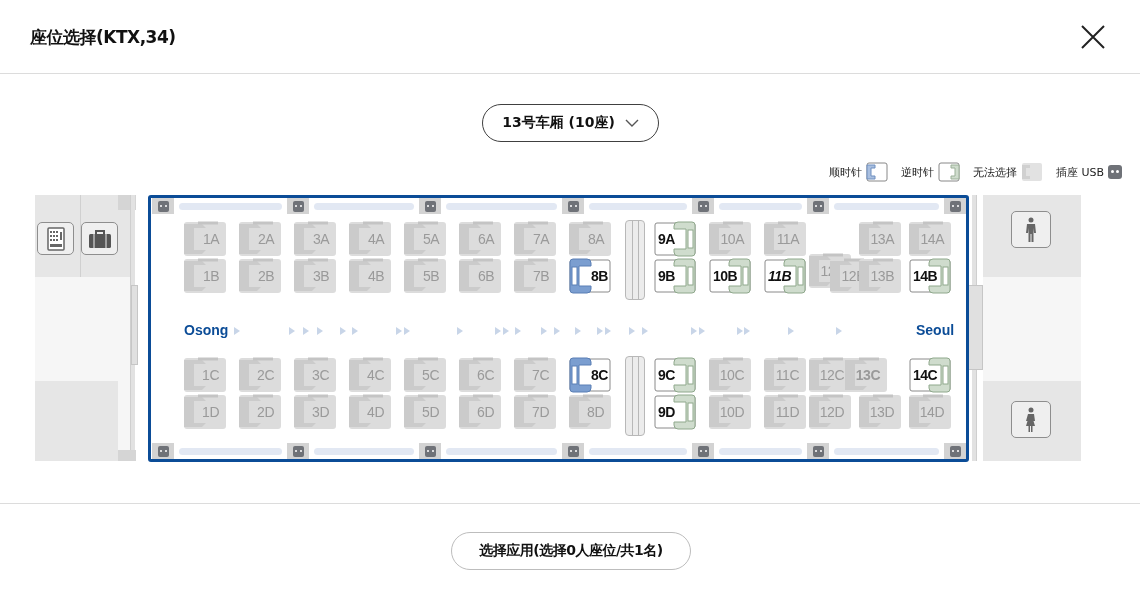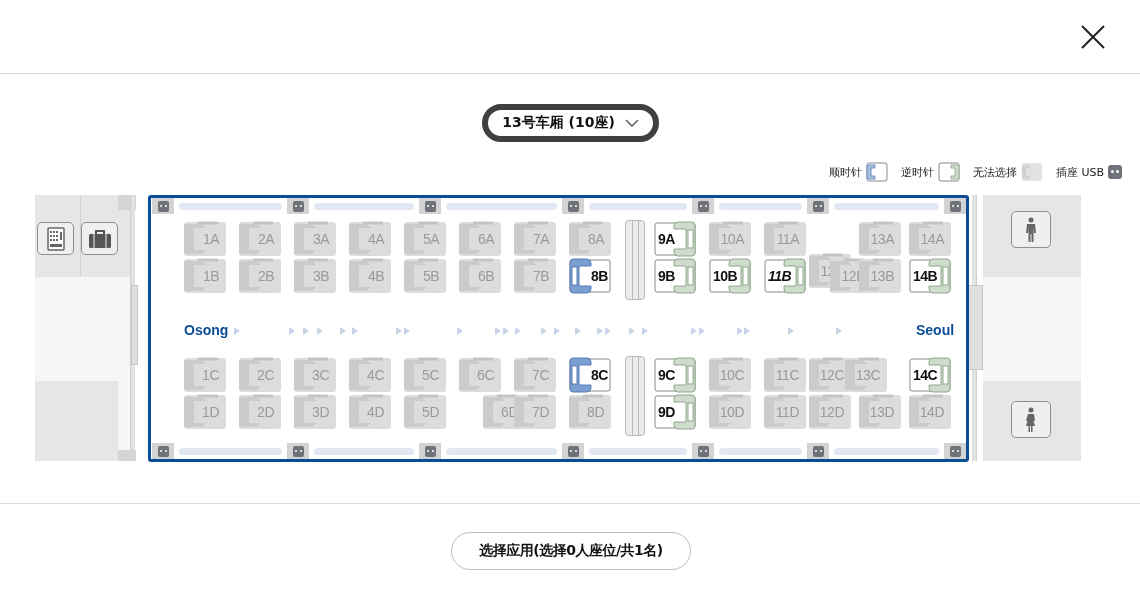--- a/index.html
+++ b/index.html
@@ -1,21 +1,21 @@
 <!DOCTYPE html>
 <html><head>
 <meta charset="utf-8">
 <style>
   * { box-sizing: border-box; margin: 0; padding: 0; }
   html, body { width: 1140px; height: 598px; background: #fff; overflow: hidden; }
   body { font-family: "DejaVu Sans", "Liberation Sans", sans-serif; color: #111; position: relative; }
   .header { position: absolute; left: 0; top: 0; width: 1140px; height: 74px; border-bottom: 1px solid #dcdcdc; }
   .title { position: absolute; left: 30px; top: 26px; font-size: 17px; font-weight: bold; letter-spacing: -0.5px; }
   .close { position: absolute; left: 1080px; top: 24px; width: 26px; height: 26px; cursor: pointer; }
-  .car-select { position: absolute; left: 482px; top: 104px; width: 177px; height: 38px; border: 6px solid #404040; border-radius: 19px; display: flex; align-items: center; justify-content: center; gap: 10px; font-size: 14px; font-weight: bold; cursor: pointer; background: #fff; }
+  .car-select { position: absolute; left: 482px; top: 104px; width: 177px; height: 38px; border: 1px solid #404040; border-radius: 19px; display: flex; align-items: center; justify-content: center; gap: 10px; font-size: 14px; font-weight: bold; cursor: pointer; background: #fff; }
   .car-select svg { width: 14px; height: 10px; }
   .legend { position: absolute; right: 18px; top: 162px; display: flex; align-items: center; font-size: 11px; color: #222; gap: 5px; }
   .legend .lg-item { display: flex; align-items: center; gap: 4px; margin-left: 8px; }
   .lg-seat { width: 22px; height: 20px; position: relative; }
   .usb { width: 14px; height: 14px; background: #6f7278; border-radius: 3px; position: relative; display: inline-block; }
   .usb::before, .usb::after { content: ""; position: absolute; top: 5px; width: 3px; height: 3px; background: #fff; border-radius: 50%; }
   .usb::before { left: 3px; } .usb::after { right: 3px; }
 
   
   .vestibule-l { position: absolute; left: 35px; top: 195px; width: 100px; height: 266px; background: #f6f6f6; }
@@ -59,20 +59,21 @@
   .station { position: absolute; top: 2px; font-size: 14px; font-weight: bold; color: #0b4c97; font-family: "Liberation Sans", sans-serif; }
   .arrow { position: absolute; top: 7px; width: 0; height: 0; border-top: 4px solid transparent; border-bottom: 4px solid transparent; border-left: 6px solid #c8d5e8; }
 
   .footer { position: absolute; left: 0; top: 503px; width: 1140px; height: 95px; border-top: 1px solid #dcdcdc; }
   .apply { position: absolute; left: 451px; top: 28px; width: 240px; height: 38px; border: 1px solid #bdbdbd; border-radius: 19px; background: #fff; display: flex; align-items: center; justify-content: center; font-size: 14px; font-weight: bold; cursor: pointer; letter-spacing: -0.5px; }
 </style>
 </head>
 <body>
 
 <div class="header">
+  <div class="title">座位选择(KTX,34)</div>
   <div class="close">
     <svg width="26" height="26" viewBox="0 0 26 26">
         <path d="M2 2 L24 24 M24 2 L2 24" stroke="#222" stroke-width="2"></path>
       </svg>
   </div>
 </div>
 
 <div class="car-select">
   <span>13号车厢 (10座)</span>
   <svg viewBox="0 0 14 10">
@@ -565,21 +566,21 @@
       <span class="lbl">11C</span>
     </div>
     <div class="seat na" style="left: 658px; top: 159px;">
       <svg width="42" height="36" viewBox="0 0 42 36">
         <rect x="0" y="1" width="42" height="34" rx="3" fill="#dcdcdc"></rect>
         <path d="M0 3 h18 l4 4 h-12 v22 h12 l-4 4 h-18 z" fill="#cbcbcb"></path>
         <path d="M14 2 h20" stroke="#c4c4c4" stroke-width="3"></path>
       </svg>
       <span class="lbl">12C</span>
     </div>
-    <div class="seat na" style="left: 694px; top: 159px;">
+    <div class="seat na" style="left: 694px; top: 159px; font-weight: bold;">
       <svg width="42" height="36" viewBox="0 0 42 36">
         <rect x="0" y="1" width="42" height="34" rx="3" fill="#dcdcdc"></rect>
         <path d="M0 3 h18 l4 4 h-12 v22 h12 l-4 4 h-18 z" fill="#cbcbcb"></path>
         <path d="M14 2 h20" stroke="#c4c4c4" stroke-width="3"></path>
       </svg>
       <span class="lbl">13C</span>
     </div>
     <div class="seat av bw" style="left: 758px; top: 159px;">
       <svg width="42" height="36" viewBox="0 0 42 36">
         <rect x="1" y="2" width="40" height="32" rx="2" fill="#fff" stroke="#8a8a8a"></rect>
@@ -621,21 +622,21 @@
       <span class="lbl">4D</span>
     </div>
     <div class="seat na" style="left: 253px; top: 196px;">
       <svg width="42" height="36" viewBox="0 0 42 36">
         <rect x="0" y="1" width="42" height="34" rx="3" fill="#dcdcdc"></rect>
         <path d="M0 3 h18 l4 4 h-12 v22 h12 l-4 4 h-18 z" fill="#cbcbcb"></path>
         <path d="M14 2 h20" stroke="#c4c4c4" stroke-width="3"></path>
       </svg>
       <span class="lbl">5D</span>
     </div>
-    <div class="seat na" style="left: 308px; top: 196px; margin-left: 24px;">
+    <div class="seat na" style="left: 308px; top: 196px;">
       <svg width="42" height="36" viewBox="0 0 42 36">
         <rect x="0" y="1" width="42" height="34" rx="3" fill="#dcdcdc"></rect>
         <path d="M0 3 h18 l4 4 h-12 v22 h12 l-4 4 h-18 z" fill="#cbcbcb"></path>
         <path d="M14 2 h20" stroke="#c4c4c4" stroke-width="3"></path>
       </svg>
       <span class="lbl">6D</span>
     </div>
     <div class="seat na" style="left: 363px; top: 196px;">
       <svg width="42" height="36" viewBox="0 0 42 36">
         <rect x="0" y="1" width="42" height="34" rx="3" fill="#dcdcdc"></rect>

